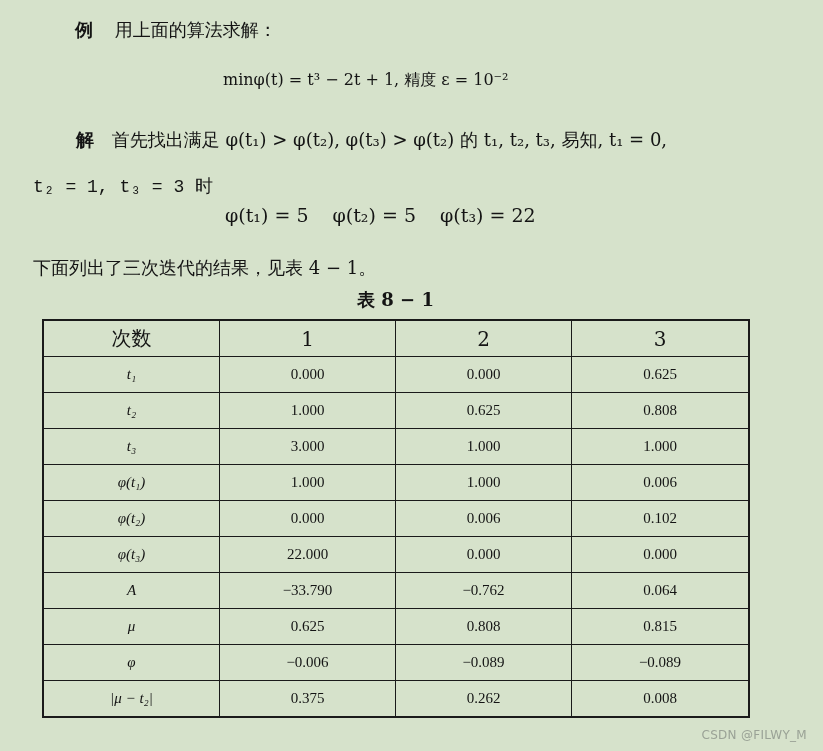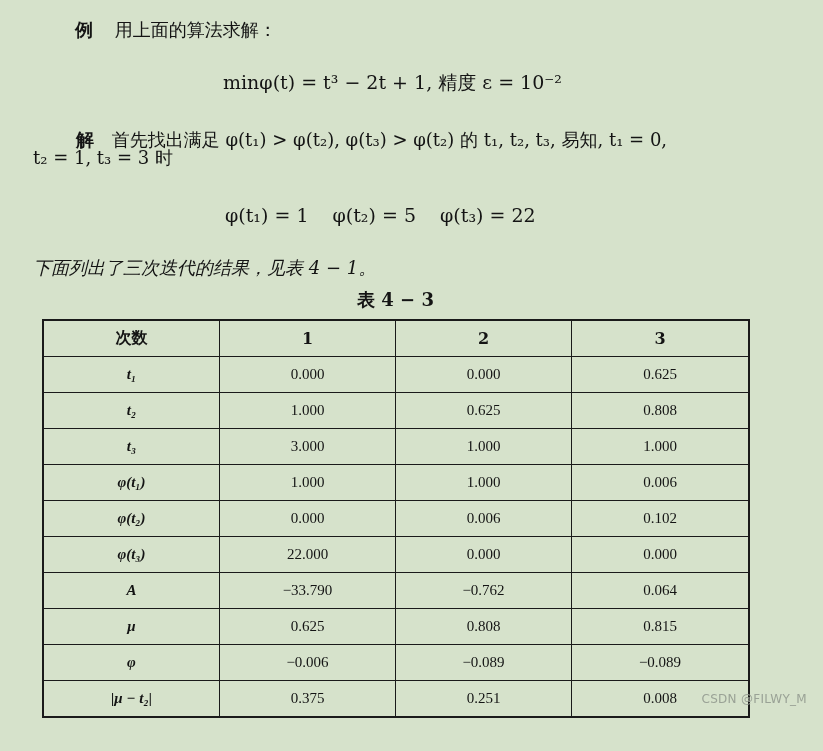--- a/index.html
+++ b/index.html
@@ -8,27 +8,27 @@
     background: #d6e2cb;
     position: relative;
     overflow: hidden;
     font-family: "DejaVu Serif", "Liberation Serif", serif;
     color: #141414;
   }
   .line { position: absolute; white-space: nowrap; font-size: 18px; }
 
   #example-label { left: 75px; top: 18px; }
   #example-label .kw { font-weight: bold; margin-right: 16px; }
-  #formula { left: 223px; top: 70px; font-size: 19px; }
+  #formula { left: 223px; top: 70px; font-size: 16px; }
   #solution { left: 76px; top: 128px; }
   #solution .kw { font-weight: bold; margin-right: 12px; }
-  #solution-cont { left: 33px; top: 146px; }
+  #solution-cont { left: 33px; top: 174px; font-family: Liberation Mono, monospace; }
   #phi-values { left: 225px; top: 204px; font-size: 19px; }
   #phi-values span.g { margin-right: 18px; }
-  #intro-line { left: 33px; top: 256px; font-style: italic; }
+  #intro-line { left: 33px; top: 256px; }
   #table-caption { left: 357px; top: 288px; font-weight: bold; }
 
   table#data-table {
     position: absolute;
     left: 42px; top: 319px;
     border-collapse: collapse;
     border: 2px solid #1a1a1a;
   }
   #data-table td {
     border: 1.5px solid #1a1a1a;
@@ -36,25 +36,25 @@
     padding: 0;
     text-align: center;
     vertical-align: middle;
     font-family: "Liberation Serif", "DejaVu Serif", serif;
     font-size: 15px;
   }
   #data-table td.c0 { width: 175px; }
   #data-table td.c1 { width: 175px; }
   #data-table td.c2 { width: 175px; }
   #data-table td.c3 { width: 176px; }
-  #data-table tr.hdr td { font-weight: bold; font-family: "DejaVu Serif", serif; font-size: 16px; }
-  #data-table td.lbl { font-weight: bold; font-style: italic; }
+  #data-table tr.hdr td { font-weight: normal; font-family: "DejaVu Serif", serif; font-size: 20px; }
+  #data-table td.lbl { font-weight: normal; font-style: italic; }
 
   #watermark {
-    position: absolute; right: 16px; top: 692px;
+    position: absolute; right: 16px; top: 728px;
     font-family: "DejaVu Sans", sans-serif; font-size: 12px;
     color: #9aa296; letter-spacing: 0.3px;
   }
 </style>
 </head>
 <body>
 
 <div class="line" id="example-label">
   <span class="kw">例</span>
   <span>用上面的算法求解：</span>
@@ -66,28 +66,28 @@
 
 <div class="line" id="solution">
   <span class="kw">解</span>
   <span>首先找出满足 φ(t₁) &gt; φ(t₂), φ(t₃) &gt; φ(t₂) 的 t₁, t₂, t₃, 易知, t₁ = 0,</span>
 </div>
 <div class="line" id="solution-cont">
   <span>t₂ = 1, t₃ = 3 时</span>
 </div>
 
 <div class="line" id="phi-values">
-  <span class="g">φ(t₁) = 1</span>
+  <span class="g">φ(t₁) = 5</span>
   <span class="g">φ(t₂) = 5</span>
   <span>φ(t₃) = 22</span>
 </div>
 
 <div class="line" id="intro-line">下面列出了三次迭代的结果，见表 4 − 1。</div>
 
-<div class="line" id="table-caption">表 4 − 3</div>
+<div class="line" id="table-caption">表 8 − 1</div>
 
 <table id="data-table">
   <tbody>
       <tr class="hdr">
     <td class="c0">次数</td>
     <td class="c1">1</td>
     <td class="c2">2</td>
     <td class="c3">3</td>
   </tr>
   <tr>
@@ -140,19 +140,19 @@
   </tr>
   <tr>
     <td class="c0 lbl">φ</td>
     <td class="c1">−0.006</td>
     <td class="c2">−0.089</td>
     <td class="c3">−0.089</td>
   </tr>
   <tr>
     <td class="c0 lbl">|μ − t₂|</td>
     <td class="c1">0.375</td>
-    <td class="c2">0.251</td>
+    <td class="c2">0.262</td>
     <td class="c3">0.008</td>
   </tr>
 </tbody>
   </table>
 
 <div id="watermark">CSDN @FILWY_M</div>
 
 </body></html>

